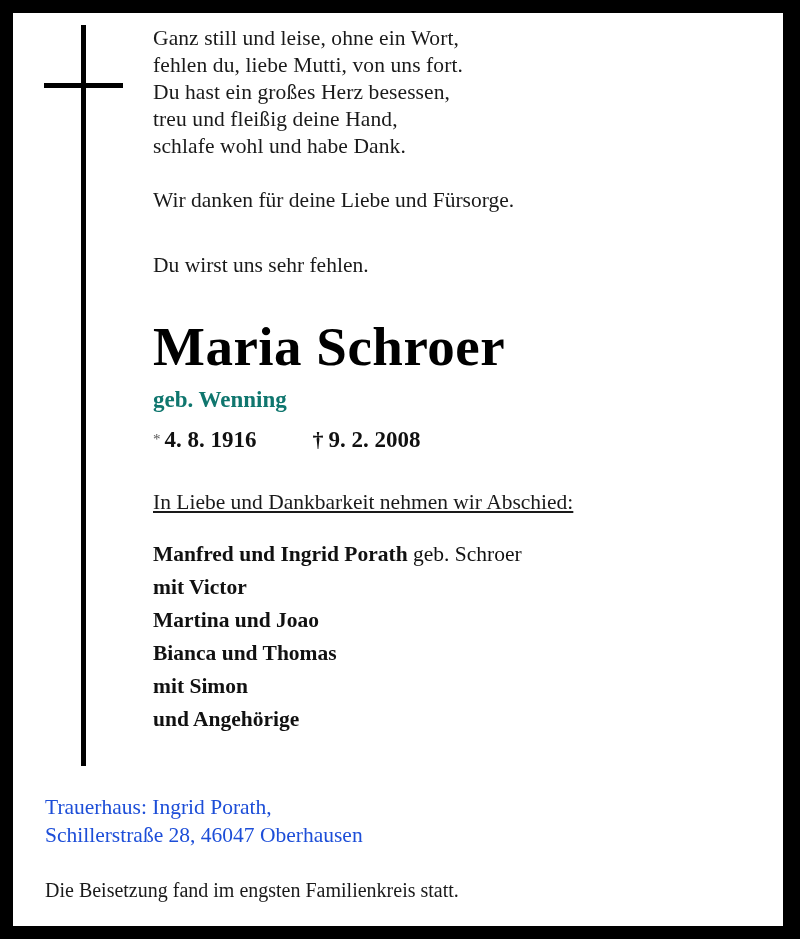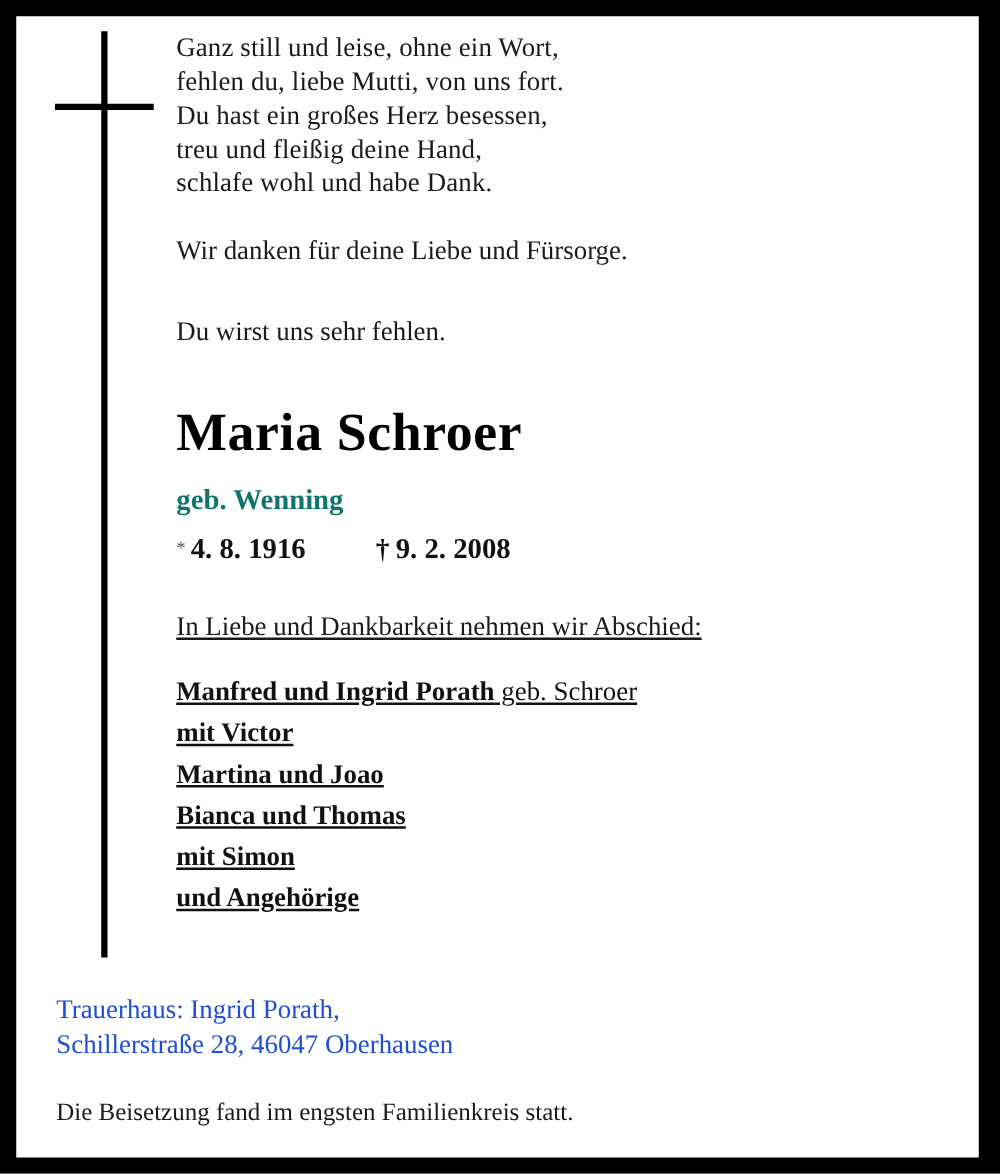--- a/index.html
+++ b/index.html
@@ -56,21 +56,21 @@
     left: 31px;
     top: 70px;
     width: 79px;
     height: 5px;
     background: #000000;
   }
 
   
   .content {
     position: absolute;
-    left: 128px;
+    left: 140px;
     top: 12px;
     right: 20px;
   }
 
   .poem {
     font-size: 21.5px;
     line-height: 27px;
     color: #1a1a1a;
     letter-spacing: 0.1px;
   }
@@ -86,21 +86,21 @@
   }
   .miss {
     margin-top: 38px;
     font-size: 21.5px;
     line-height: 27px;
     color: #1a1a1a;
   }
 
   .deceased-name {
     margin-top: 41px;
-    font-size: 43px;
+    font-size: 55px;
     font-weight: bold;
     line-height: 54px;
     color: #000000;
     letter-spacing: 0.5px;
   }
 
   .maiden-name {
     margin-top: 12px;
     font-size: 23px;
     font-weight: bold;
@@ -139,21 +139,20 @@
   }
 
   .mourners {
     margin-top: 22px;
   }
   .mourners .mourner-line {
     font-size: 21.5px;
     line-height: 33px;
     color: #111111;
     white-space: nowrap;
-    text-decoration: underline;
   }
   .mourners .mourner-line .strong {
     font-weight: bold;
   }
   .mourners .mourner-line .plain {
     font-weight: normal;
   }
 
   
   .footer {

